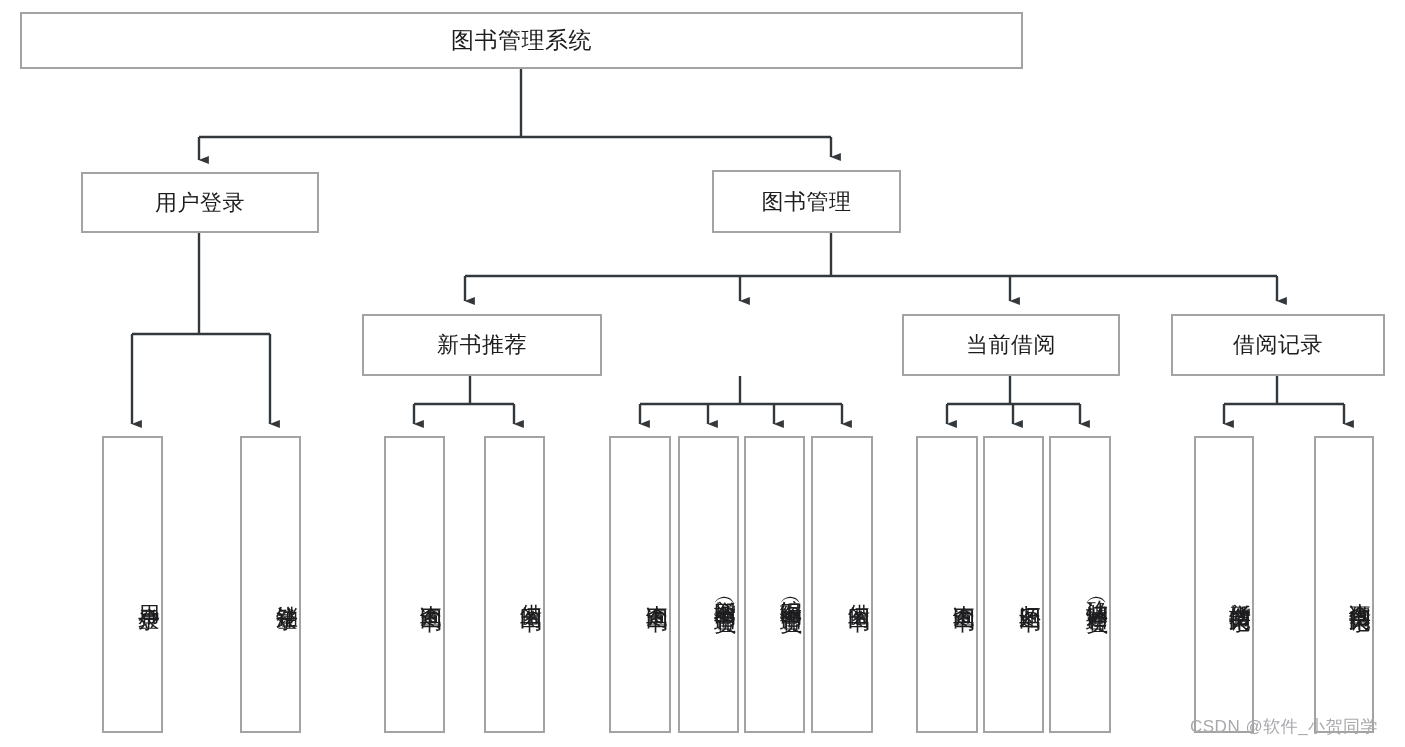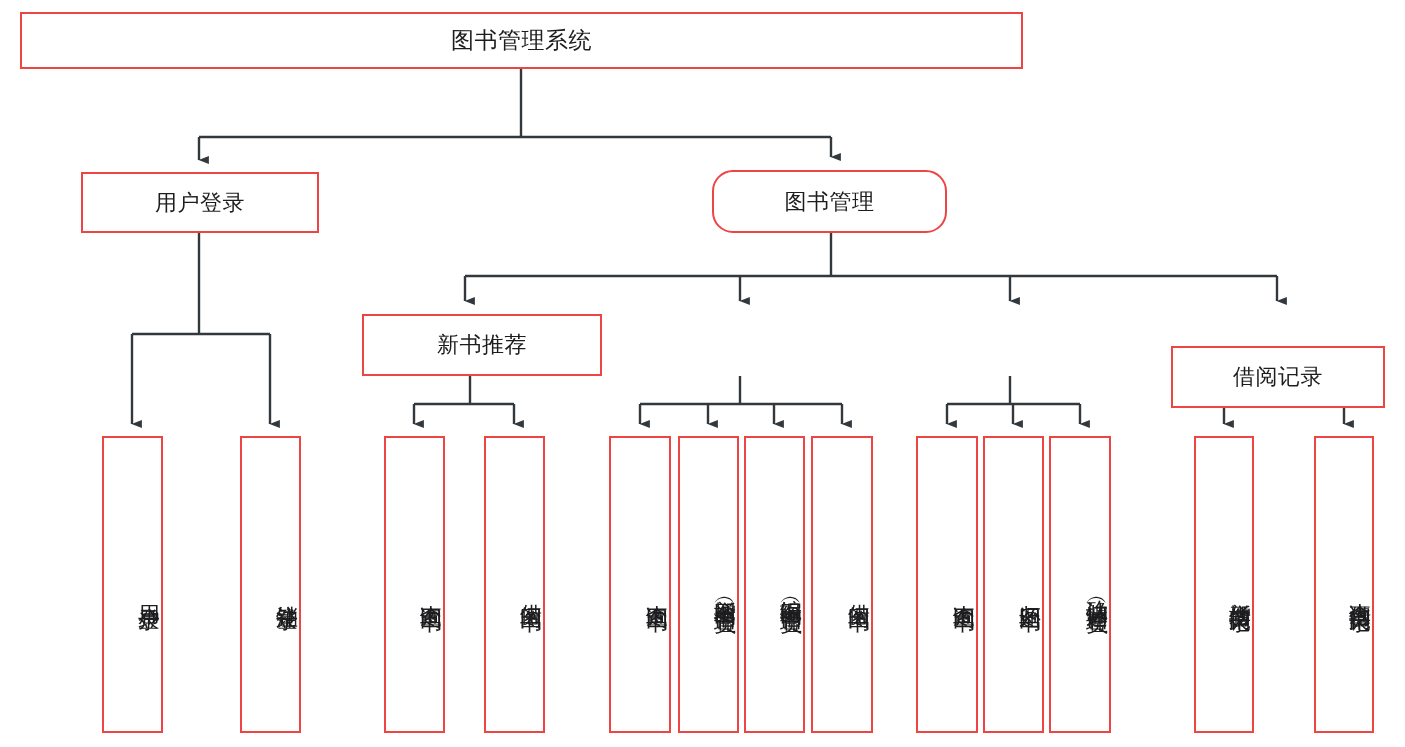--- a/index.html
+++ b/index.html
@@ -22,21 +22,21 @@
     left: 0;
     top: 0;
     width: 1405px;
     height: 747px;
     pointer-events: none;
   }
   .node {
     position: absolute;
     box-sizing: border-box;
     background: #ffffff;
-    border: 2px solid #ef4444;
+    border: 2px solid #a3a3a3;
     display: flex;
     align-items: center;
     justify-content: center;
     color: #1d1d1f;
     line-height: 1.08;
   }
   .node.horiz {
     font-size: 22px;
     letter-spacing: 0.5px;
   }
@@ -120,28 +120,31 @@
     </g>
   </svg>
 
   <div class="node horiz root" style="left:20px; top:12px; width:1003px; height:57px;">
     <span>图书管理系统</span>
   </div>
 
   <div class="node horiz" style="left:81px; top:172px; width:238px; height:61px;">
     <span>用户登录</span>
   </div>
-  <div class="node horiz" style="left:712px; top:170px; width:235px; height:63px;border-radius:21px;">
+  <div class="node horiz" style="left:712px; top:170px; width:189px; height:63px;">
     <span>图书管理</span>
   </div>
 
   <div class="node horiz" style="left:362px; top:314px; width:240px; height:62px;">
     <span>新书推荐</span>
   </div>
-  <div class="node horiz" style="left:1171px; top:314px; width:214px; height:62px;margin-top:32px;">
+  <div class="node horiz" style="left:902px; top:314px; width:218px; height:62px;">
+    <span>当前借阅</span>
+  </div>
+  <div class="node horiz" style="left:1171px; top:314px; width:214px; height:62px;">
     <span>借阅记录</span>
   </div>
 
   <div class="node leaf" style="left:102px; top:436px; width:61px; height:297px;">
     <span class="vtext">用户登录</span>
   </div>
   <div class="node leaf" style="left:240px; top:436px; width:61px; height:297px;">
     <span class="vtext">注销登录</span>
   </div>
 
@@ -175,14 +178,15 @@
     <span class="vtext">确认归还（管理员）</span>
   </div>
 
   <div class="node leaf" style="left:1194px; top:436px; width:60px; height:297px;">
     <span class="vtext">新增借阅记录</span>
   </div>
   <div class="node leaf" style="left:1314px; top:436px; width:60px; height:297px;">
     <span class="vtext">查询借阅记录</span>
   </div>
 
+  <div class="watermark" style="left:1190px; top:715px;">CSDN @软件_小贺同学</div>
 
 </div>
 
 </body></html>

